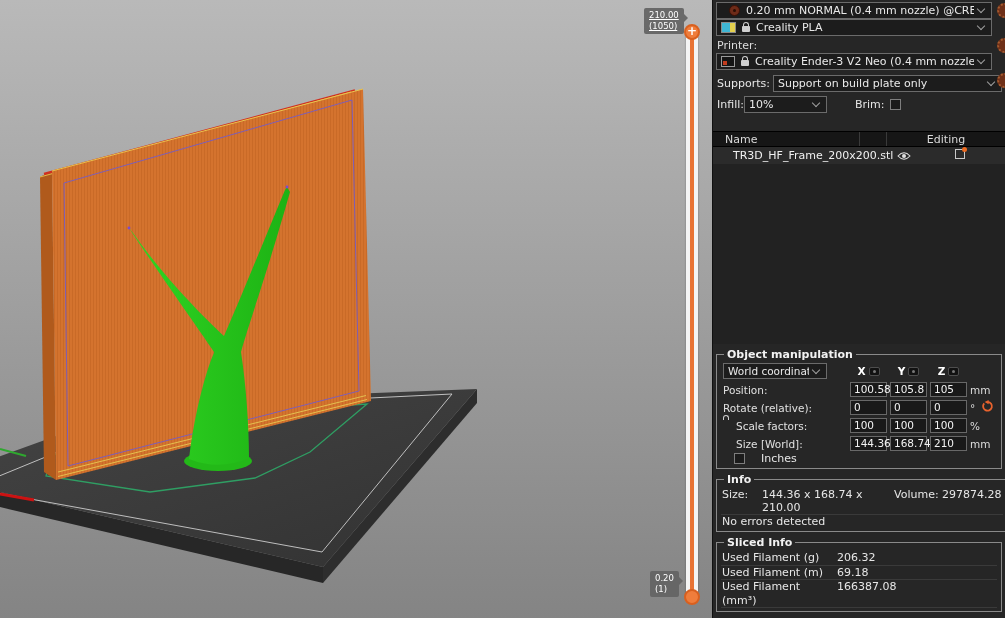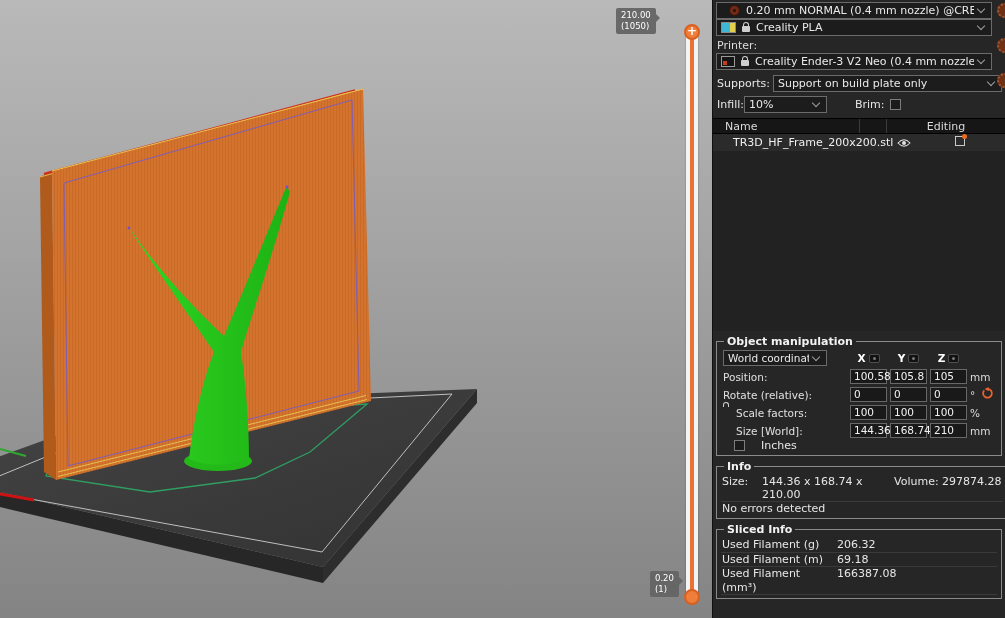--- a/index.html
+++ b/index.html
@@ -17,21 +17,21 @@
                   background:#f4f4f4; border-radius:6px; box-shadow:0 0 2px rgba(0,0,0,.35); }
   .slider-fill  { position:absolute; left:690px; top:33px; width:4px; height:562px;
                   background:#e87334; }
   .slider-handle { position:absolute; width:16px; height:16px; border-radius:50%;
                    background:#ef7d3c; border:2px solid #d9601f; cursor:pointer; }
   .slider-handle.top { left:684px; top:24px; color:#fff; font-weight:bold; font-size:12px;
                        line-height:11px; text-align:center; }
   .slider-handle.bottom { left:684px; top:589px; }
   .slider-tip { position:absolute; background:rgba(100,100,100,.95); color:#fff;
                 font-size:8.5px; line-height:1.3; padding:2px 5px; border-radius:2px; }
-  .slider-tip.top { left:616px; top:8px; }
+  .slider-tip.top { left:644px; top:8px;text-decoration:underline; }
   .slider-tip.bottom { left:650px; top:571px; }
   .slider-tip:after { content:""; position:absolute; right:-4px; top:6px;
                       border-left:4px solid rgba(100,100,100,.95);
                       border-top:4px solid transparent; border-bottom:4px solid transparent; }
 
   
   #side-panel { position:absolute; left:712px; top:0; width:293px; height:618px;
                 background:#262626; border-left:1px solid #101010; overflow:hidden;
                 color:#e6e6e6; font-size:11px; }
   .combo { height:17px; display:flex; align-items:center; background:#1c1c1c;
@@ -62,21 +62,21 @@
   .cb { width:11px; height:11px; background:#1b1b1b; border:1px solid #7d7d7d; flex:none;
         cursor:pointer; }
 
   .row-flex { display:flex; align-items:center; }
   .supports-row { margin:5px 0 0 4px; }
   .supports-row .combo { flex:1; margin-left:3px; margin-right:3px; }
   .infill-row { margin:4px 0 0 4px; }
   .infill-row .combo { width:83px; }
 
   
-  .list-header { display:flex; height:16px; margin-top:5px; background:#161616;
+  .list-header { display:flex; height:16px; margin-top:18px; background:#161616;
                  border-top:1px solid #000; border-bottom:1px solid #000;
                  color:#dadada; align-items:center; }
   .col-name { flex:1; padding-left:12px; }
   .col-eye  { width:28px; border-left:1px solid #3a3a3a; border-right:1px solid #3a3a3a;
               align-self:stretch; display:flex; align-items:center; justify-content:center; }
   .col-edit { width:118px; text-align:center; }
   .list-row { display:flex; height:17px; background:#2b2b2b; align-items:center;
               color:#f0f0f0; cursor:pointer; }
   .list-row .col-name { padding-left:20px; }
   .list-row .col-eye { border-color:transparent; }

